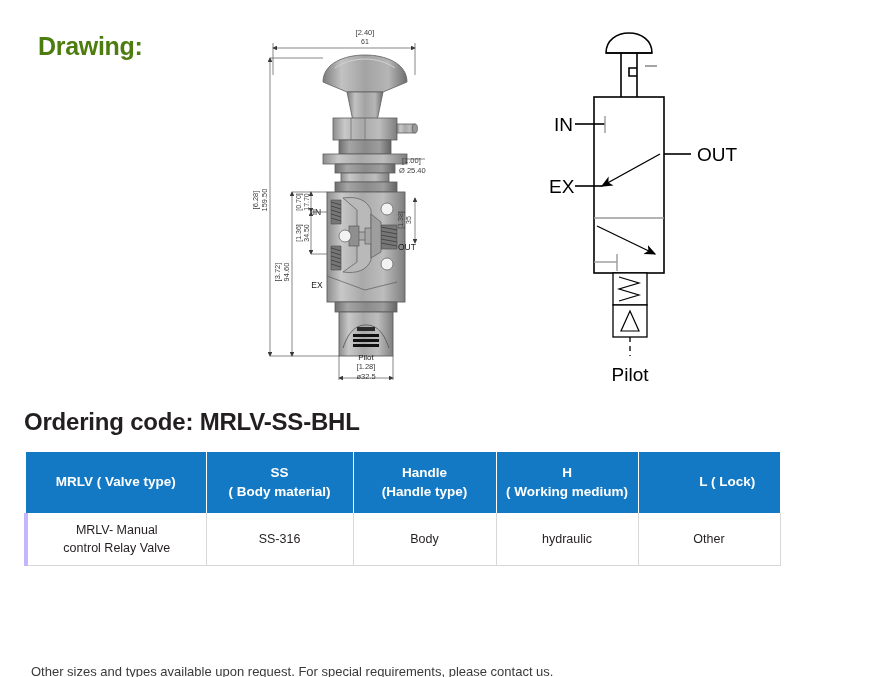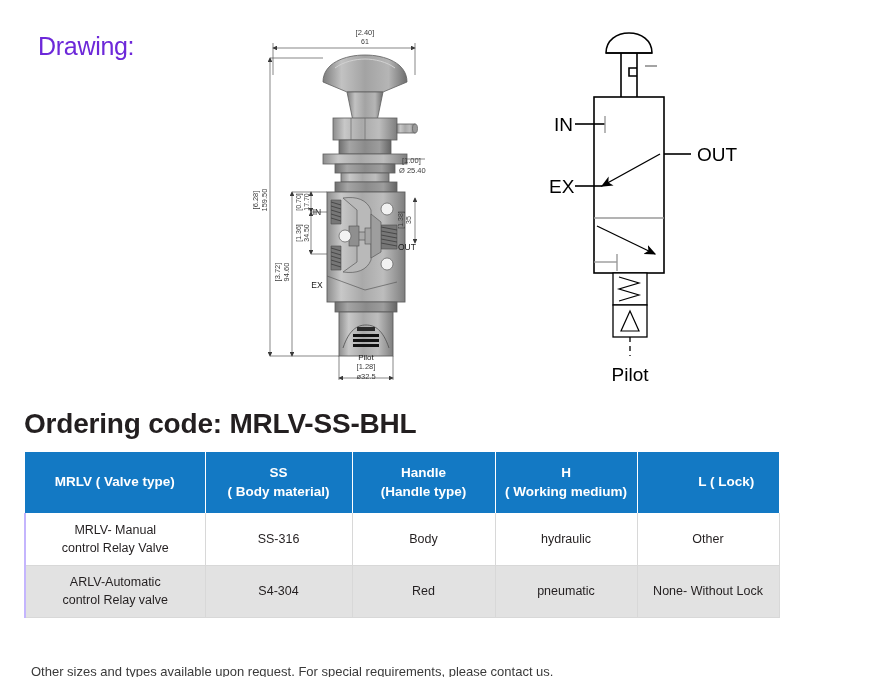--- a/index.html
+++ b/index.html
@@ -15,41 +15,41 @@
     color: #231f20;
     overflow: hidden;
   }
 
   
   .drawing-heading {
     position: absolute;
     left: 38px;
     top: 32px;
     font-size: 25px;
-    font-weight: normal;
+    font-weight: bold;
     letter-spacing: -0.3px;
-    color: #6d28d9;
+    color: #4d7c0f;
   }
 
   
   .drawing-area {
     position: absolute;
     left: 5px;
     top: 0;
     width: 874px;
     height: 400px;
   }
   .drawing-area svg { display: block; }
 
   
   .ordering-heading {
     position: absolute;
     left: 24px;
     top: 408px;
-    font-size: 28px;
+    font-size: 24px;
     font-weight: bold;
     letter-spacing: -0.2px;
     color: #231f20;
   }
 
   
   .spec-table {
     position: absolute;
     left: 24px;
     top: 452px;
@@ -76,21 +76,21 @@
     line-height: 1.45;
     text-align: center;
     vertical-align: middle;
     color: #231f20;
     border-right: 1px solid #d8d8d8;
     border-bottom: 1px solid #d8d8d8;
     height: 52px;
     padding: 6px 4px;
     box-sizing: border-box;
   }
-  .spec-table td:first-child { border-left: 2px solid #c4b5fd; }
+  .spec-table td:first-child { border-left: 4px solid #c4b5fd; }
   .spec-table tr.row-alt td { background: #e2e2e2; }
   .spec-table tr.row-plain td { background: #ffffff; }
   .col-1 { width: 180px; }
   .col-2 { width: 147px; }
   .col-3 { width: 143px; }
   .col-4 { width: 142px; }
   .col-5 { width: 142px; }
 
   
   .footer-note {
@@ -359,26 +359,16 @@
     <tr class="row-plain">
       <td>
         <span>MRLV- Manual</span><br>
         <span>control  Relay Valve</span>
       </td>
       <td>SS-316</td>
       <td>Body</td>
       <td>hydraulic</td>
       <td>Other</td>
     </tr>
-    <tr class="row-alt">
-      <td>
-        <span>ARLV-Automatic</span><br>
-        <span>control Relay valve</span>
-      </td>
-      <td>S4-304</td>
-      <td>Red</td>
-      <td>pneumatic</td>
-      <td>None- Without Lock</td>
-    </tr>
   </tbody>
 </table>
 
 <div class="footer-note">Other sizes and types available upon request. For special requirements, please contact us.</div>
 
 </body></html>

